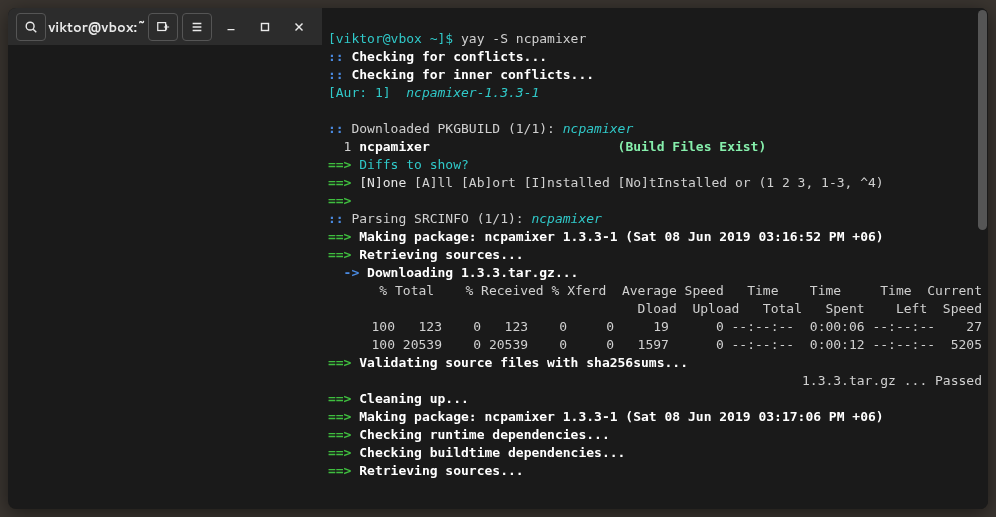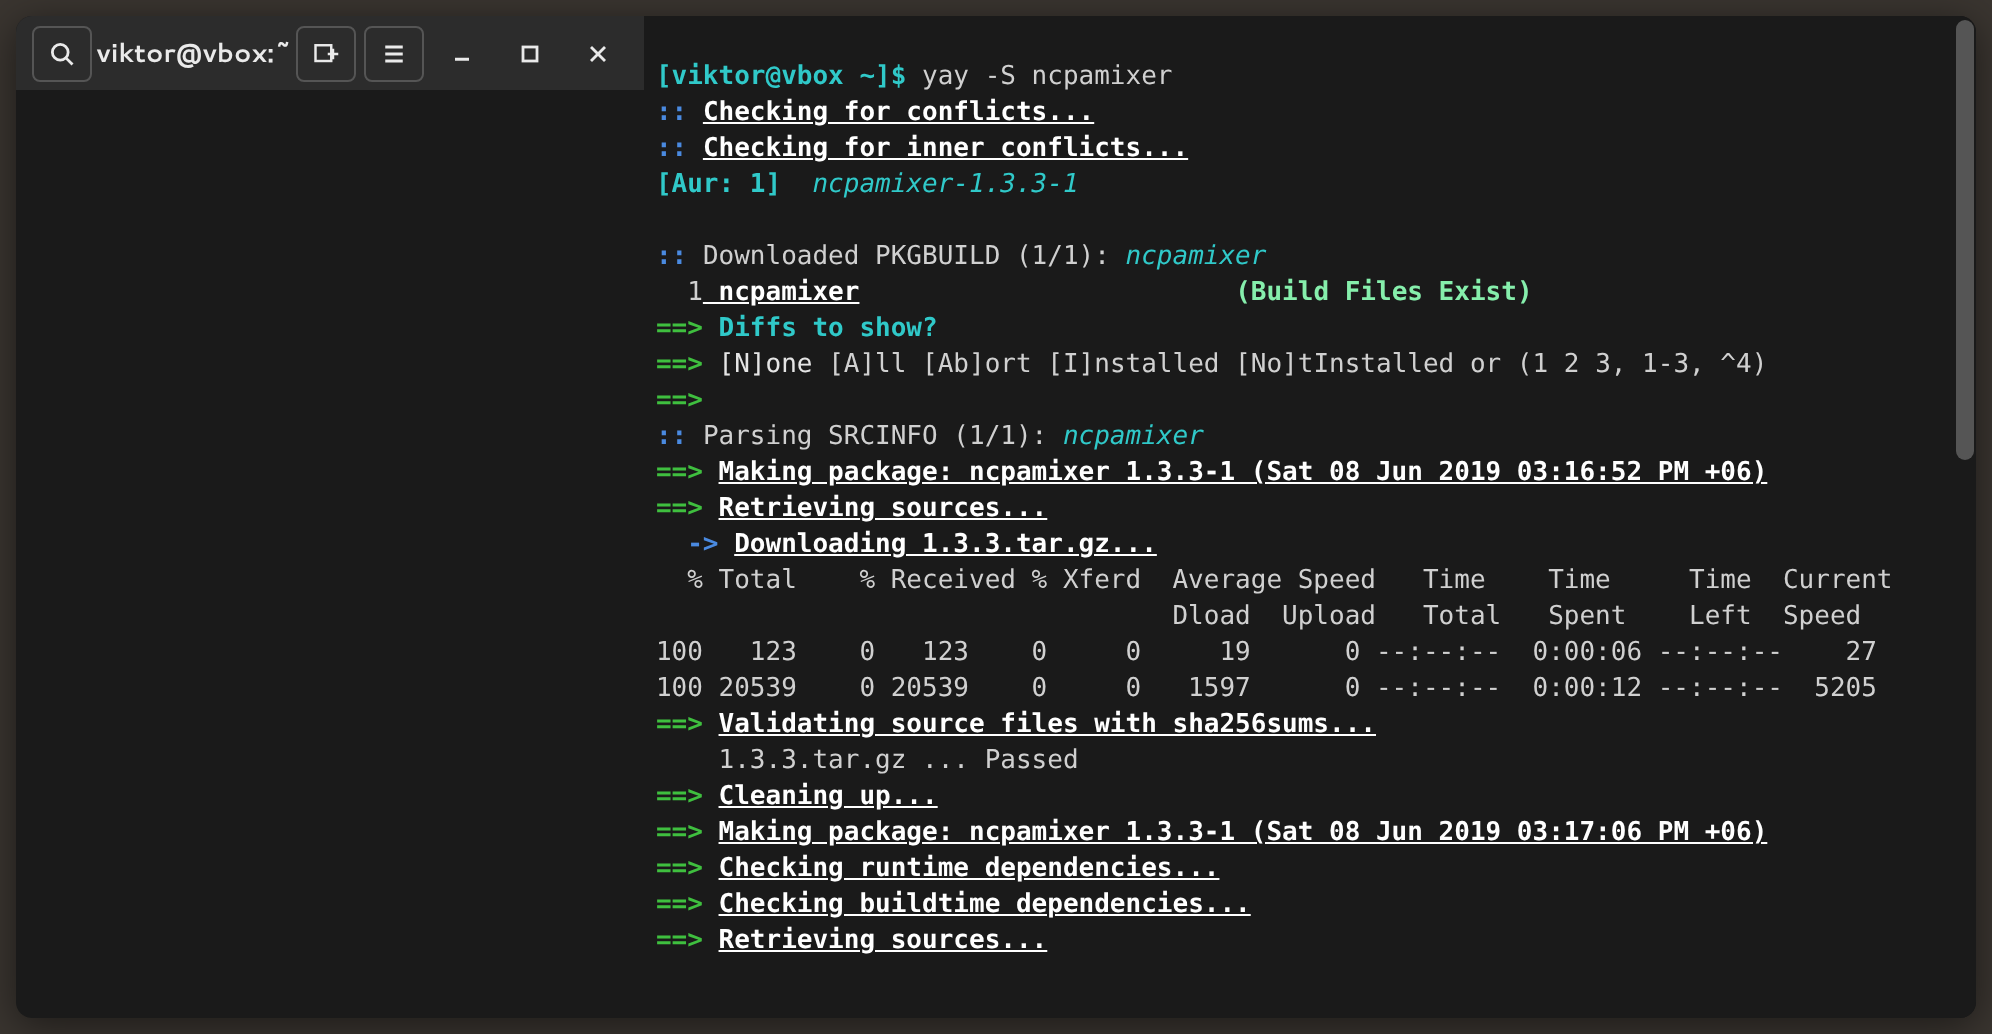--- a/index.html
+++ b/index.html
@@ -59,28 +59,28 @@
     position: relative;
   }
   .scrollbar {
     position: absolute;
     right: 1px; top: 2px;
     width: 9px; height: 220px;
     background: #555;
     border-radius: 5px;
   }
   
-  .c-white-b { color: #ffffff; font-weight: bold; text-decoration: underline; }
+  .c-white-b { color: #ffffff; font-weight: bold; }
   .c-blue-b  { color: #4a8ae0; font-weight: bold; }
-  .c-cyan-b  { color: #30c9c9; font-weight: bold; }
+  .c-cyan-b  { color: #30c9c9; font-weight: normal; }
   .c-cyan    { color: #30c9c9; font-style: italic; }
   .c-yellow  { color: #e5e5e5; text-align: center; }
   .c-yellow-b{ color: #86efac; font-weight: bold; }
   .c-green-b { color: #3fbf3f; font-weight: bold; }
-  .c-dim     { color: #d0d0d0; }
+  .c-dim     { color: #d0d0d0; text-align: right; }
   .ln { display: block; }
 </style>
 </head>
 <body>
 
 <div class="window">
 
   <div class="titlebar">
     <div class="tb-btn square">
       <svg viewBox="0 0 16 16">

